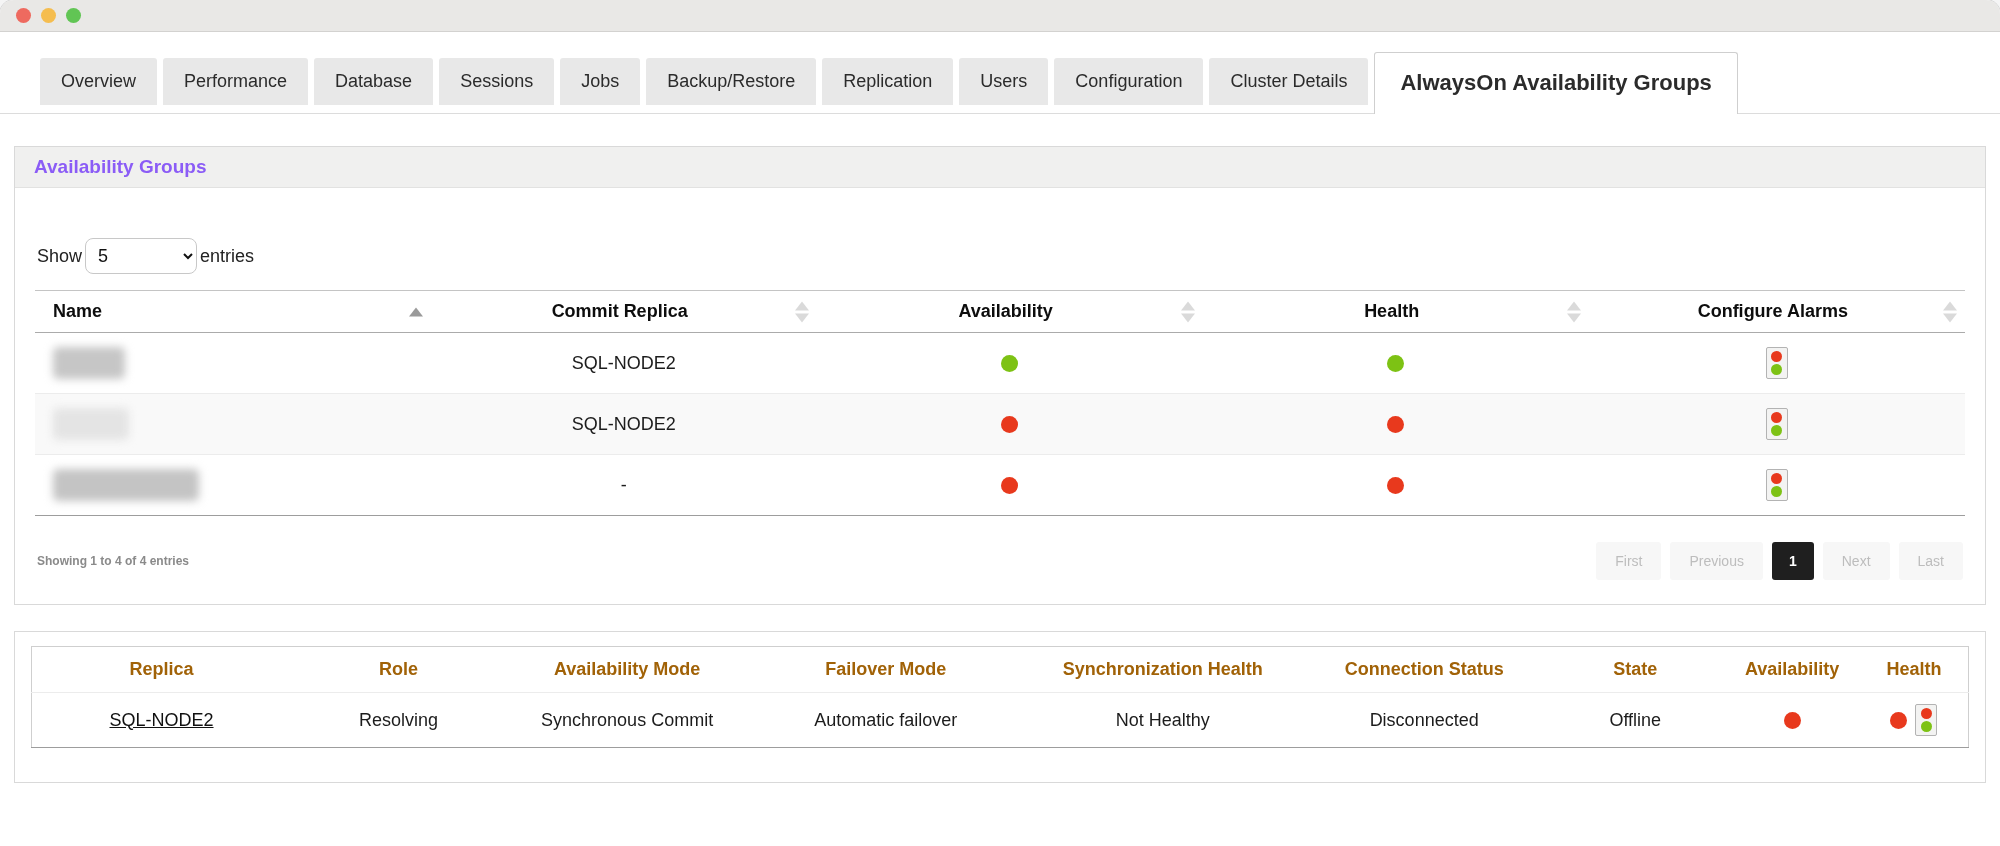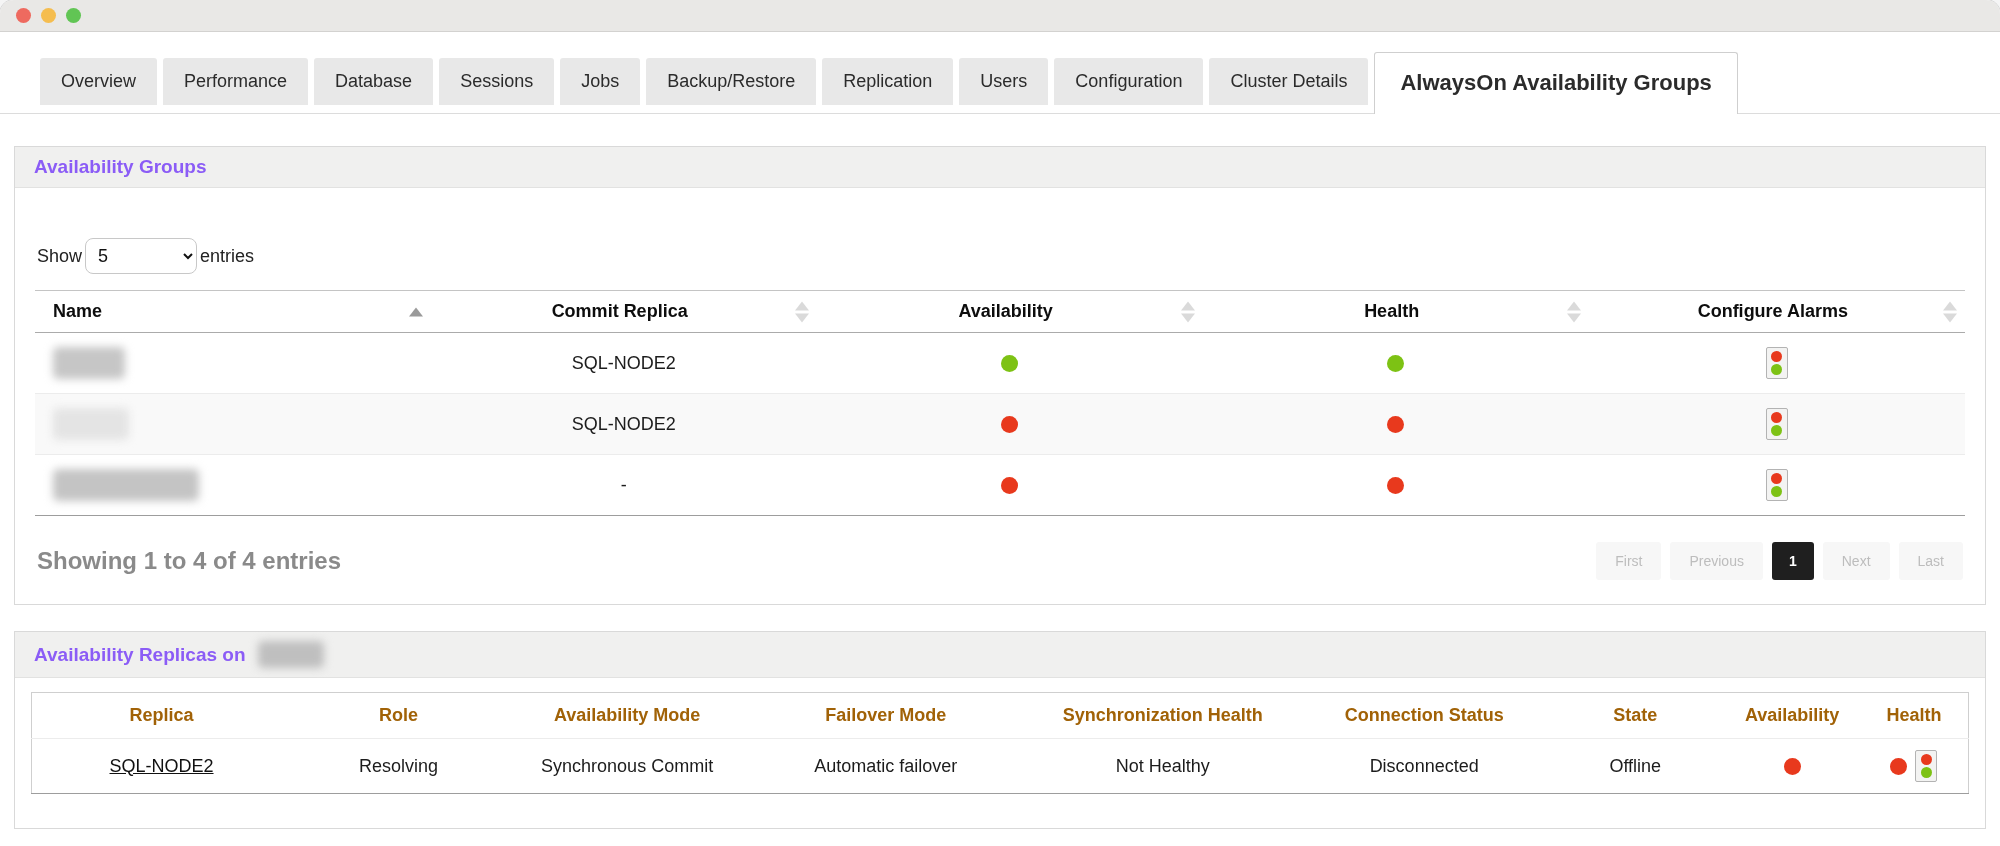--- a/index.html
+++ b/index.html
@@ -112,21 +112,21 @@
   .redact.r2 { width: 72px;  background: #c6c6c6; }
   .redact.r3 { width: 76px;  background: #e4e4e4; }
   .redact.r4 { width: 146px; background: #c4c4c4; }
   .redact.title-blob { width: 66px; height: 27px; margin-left: 12px; background: #bfbfbf; }
 
   
   .table-footer {
     display: flex; justify-content: space-between; align-items: center;
     padding: 26px 2px 14px;
   }
-  .summary { font-size: 24px; font-weight: bold; color: #8a8a8a; }
+  .summary { font-size: 12px; font-weight: bold; color: #8a8a8a; }
   .pagination { display: flex; align-items: center; gap: 9px; }
   .page-btn {
     font-size: 14px; padding: 11px 19px; border-radius: 3px;
     background: #f7f7f7; color: #bdbdbd; border: none; cursor: default;
     font-family: "Liberation Sans", sans-serif;
   }
   .page-btn.current {
     background: #1f1f1f; color: #ffffff; font-weight: bold; padding: 11px 17px; cursor: pointer;
   }
 
@@ -283,24 +283,20 @@
           <button class="page-btn">Previous</button>
           <button class="page-btn current">1</button>
           <button class="page-btn">Next</button>
           <button class="page-btn">Last</button>
         </div>
       </div>
     </div>
   </div>
 
   <div class="panel panel-2">
-    <div class="panel-header">
-      <span>Availability Replicas on</span>
-      <span class="redact title-blob"></span>
-    </div>
 
     <div class="panel-body-2">
       <table class="rep">
         <thead>
           <tr>
             <th class="w-replica">Replica</th>
             <th class="w-role">Role</th>
             <th class="w-avmode">Availability Mode</th>
             <th class="w-fmode">Failover Mode</th>
             <th class="w-sync">Synchronization Health</th>

